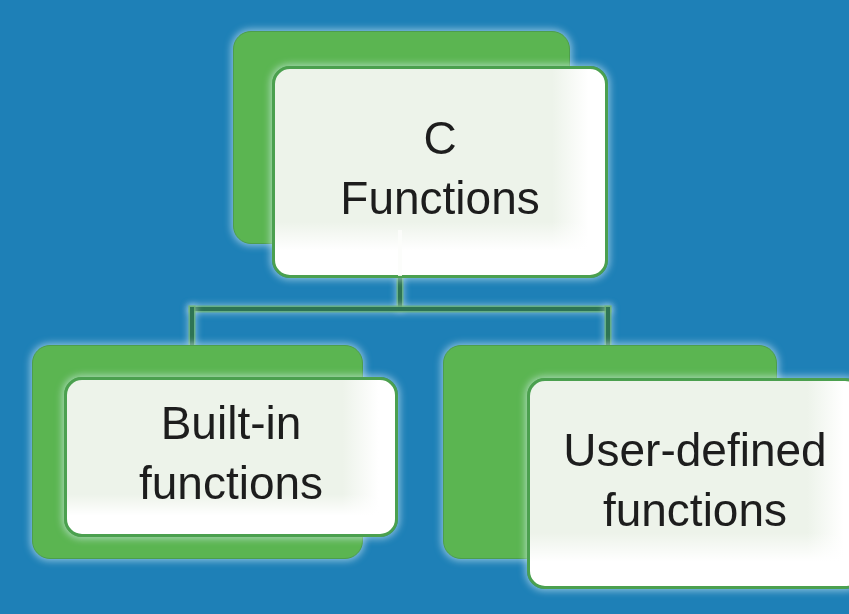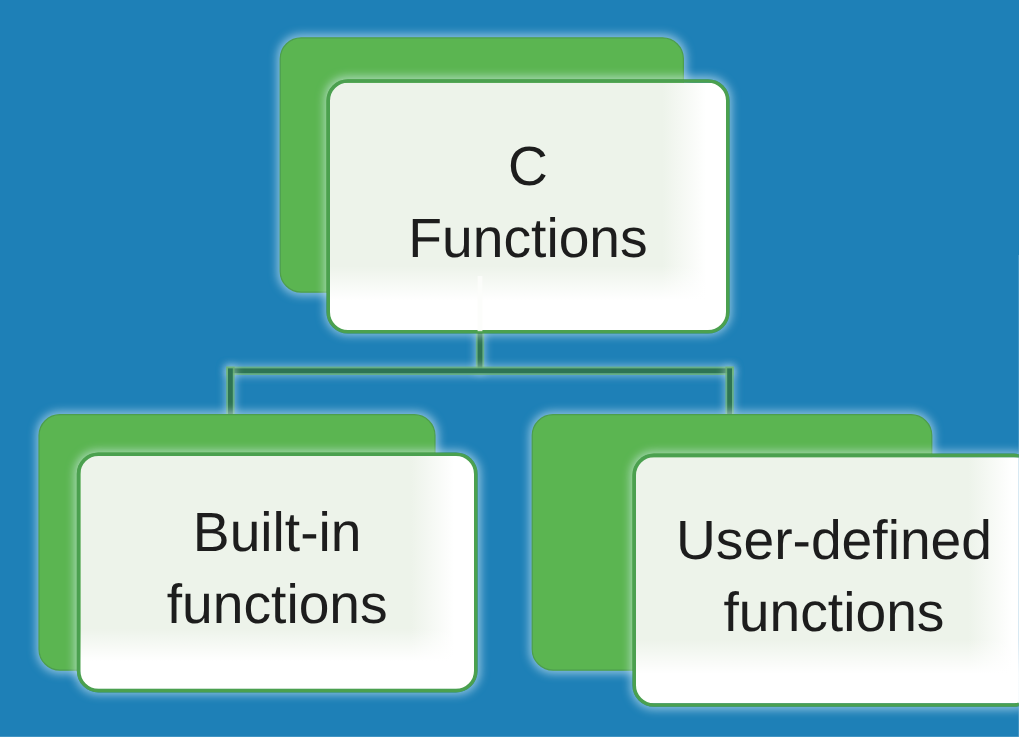--- a/index.html
+++ b/index.html
@@ -57,21 +57,21 @@
     text-align: center;
     white-space: pre-line;
     letter-spacing: 0px;
     transform: translateY(-4px);
   }
   
   .root-back  { left: 233px; top: 31px;  width: 335px; height: 211px; }
   .root-front { left: 272px; top: 66px;  width: 336px; height: 212px; }
   
   .left-back  { left: 32px;  top: 345px; width: 329px; height: 212px; }
-  .left-front { left: 64px;  top: 377px; width: 334px; height: 200px; }
+  .left-front { left: 64px;  top: 377px; width: 334px; height: 160px; }
   
   .right-back  { left: 443px; top: 345px; width: 332px; height: 212px; }
   .right-front { left: 479px; top: 378px; width: 336px; height: 211px; margin-left: 48px; }
   
   .c-root-stub  { left: 398px; top: 277px; width: 4px;   height: 32px; }
   .c-horizontal { left: 190px; top: 307px; width: 420px; height: 4px;  }
   .c-drop-left  { left: 190px; top: 307px; width: 4px;   height: 38px; }
   .c-drop-right { left: 606px; top: 307px; width: 4px;   height: 38px; }
   .g-root-stub  { left: 398px; top: 230px; width: 4px;   height: 46px; }
 </style>

